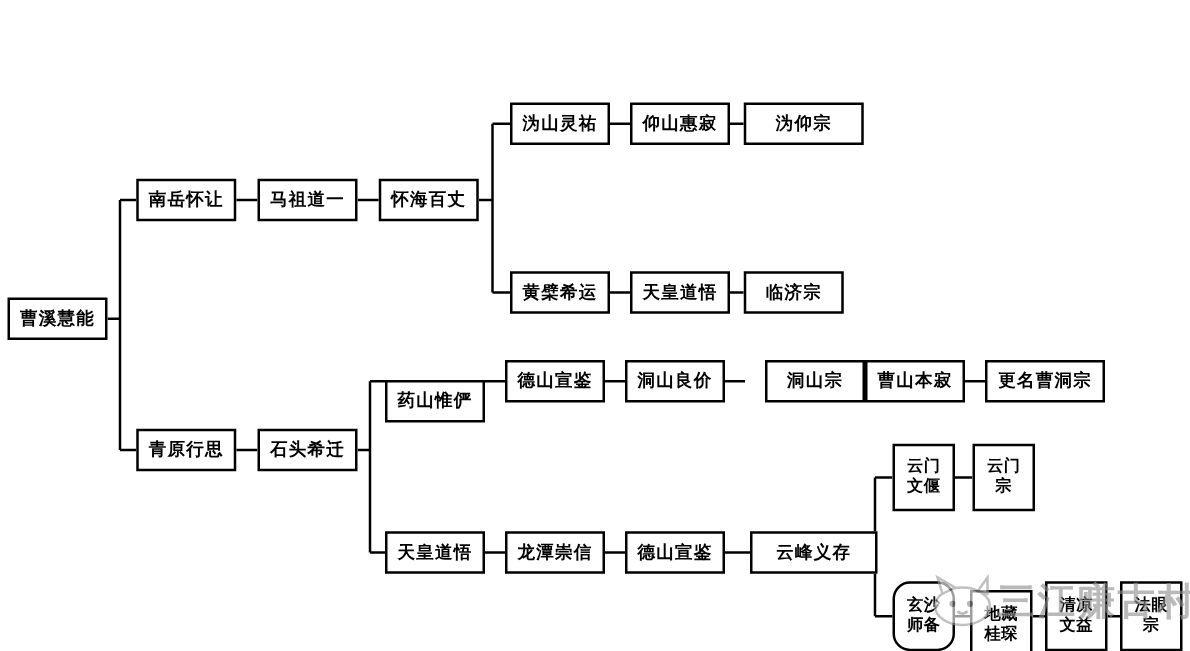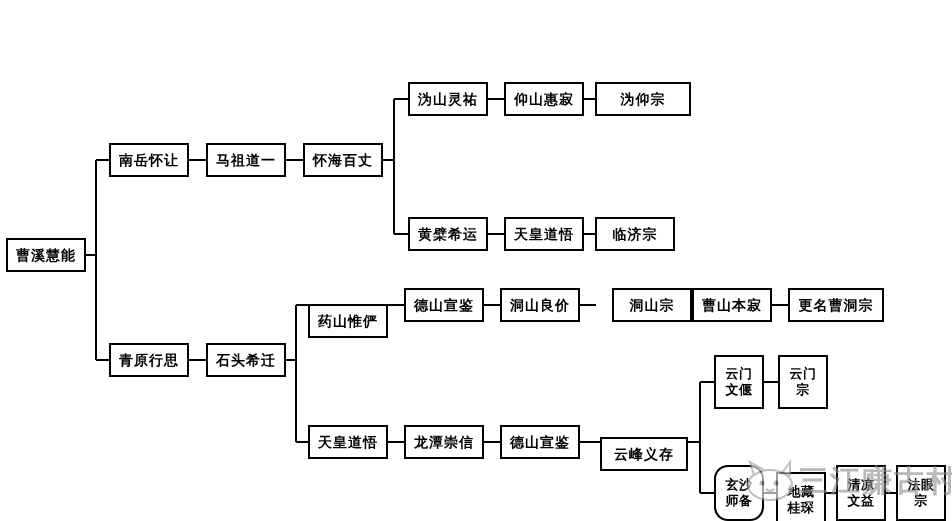--- a/index.html
+++ b/index.html
@@ -187,21 +187,21 @@
       </div>
       <div class="node" style="left: 308px; top: 425px; width: 80px; height: 34px;">
         <span class="lbl">天皇道悟</span>
       </div>
       <div class="node" style="left: 404px; top: 425px; width: 80px; height: 34px;">
         <span class="lbl">龙潭崇信</span>
       </div>
       <div class="node" style="left: 500px; top: 425px; width: 80px; height: 34px;">
         <span class="lbl">德山宣鉴</span>
       </div>
-      <div class="node" style="left: 600px; top: 425px; width: 88px; height: 34px; margin-top: 12px;">
+      <div class="node" style="left: 600px; top: 425px; width: 102px; height: 34px;">
         <span class="lbl">云峰义存</span>
       </div>
       <div class="node two-line" style="left: 714px; top: 355px; width: 50px; height: 54px;">
         <span class="lbl">云门
 文偃</span>
       </div>
       <div class="node two-line" style="left: 778px; top: 355px; width: 50px; height: 54px;">
         <span class="lbl">云门
 宗</span>
       </div>

